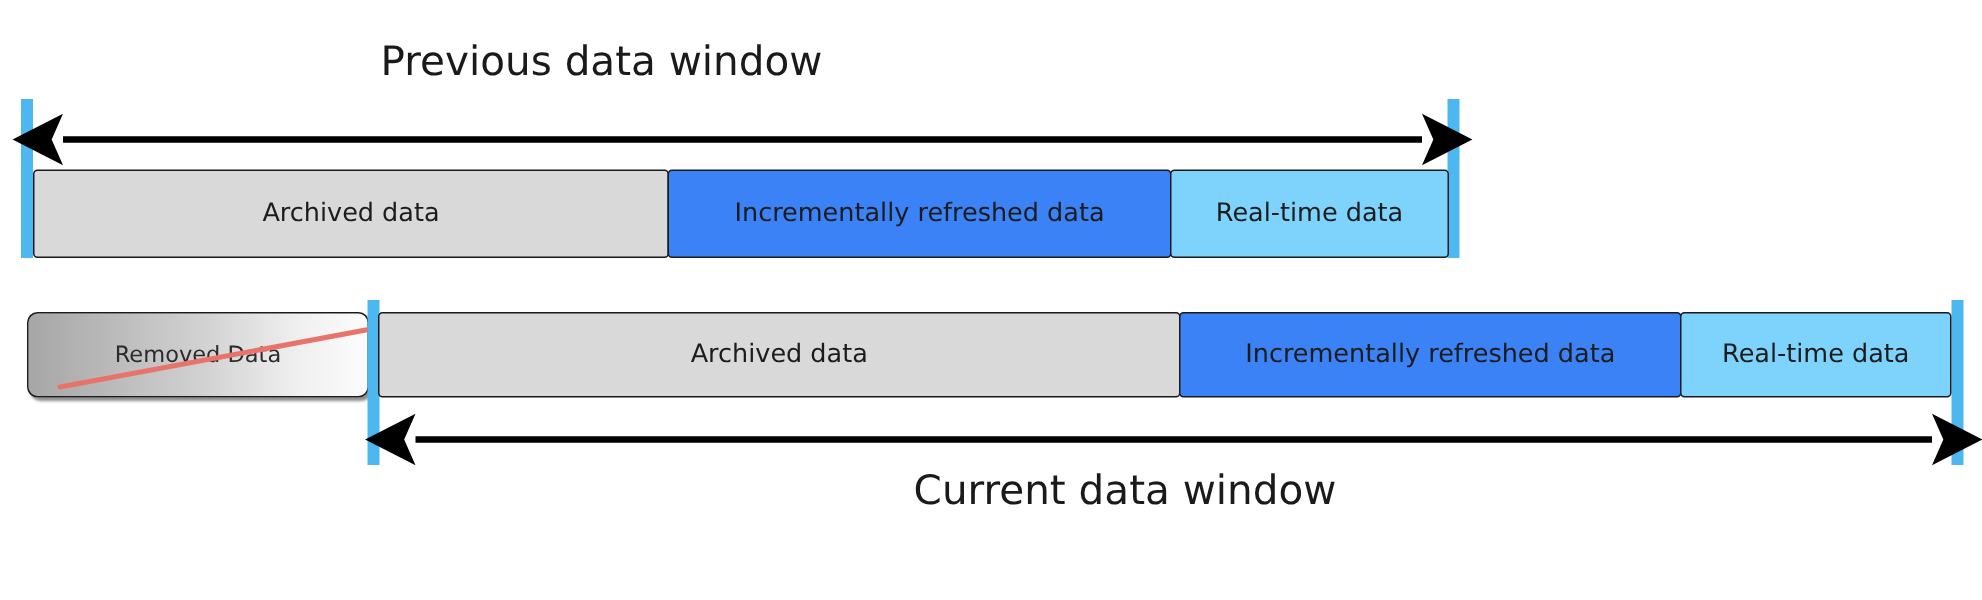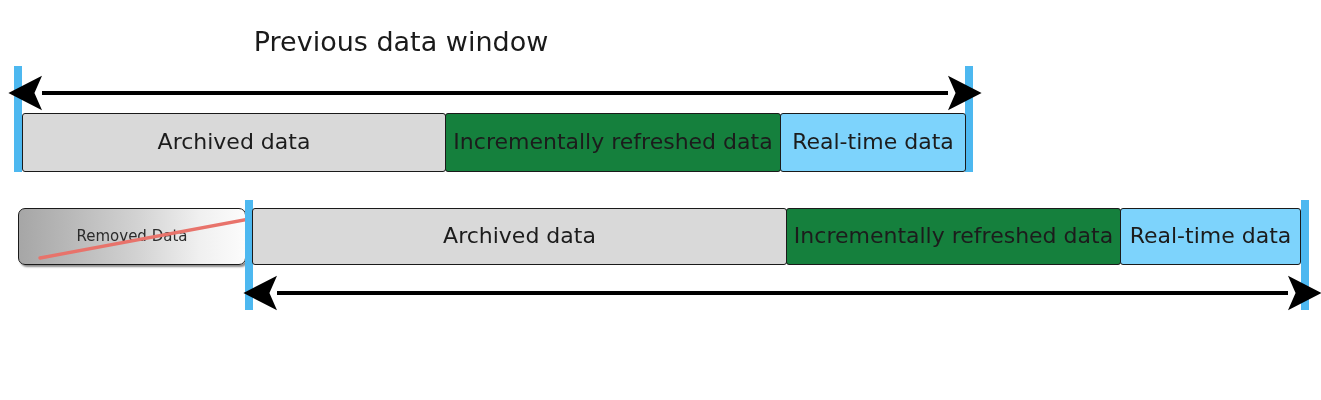--- a/index.html
+++ b/index.html
@@ -32,27 +32,27 @@
   }
 
   
   .seg {
     border: 1.6px solid #1a1a1a;
     display: flex;
     align-items: center;
     justify-content: center;
     text-align: center;
     line-height: 1.28;
-    font-size: 22px;
+    font-size: 17px;
     color: #1c1c1c;
     border-radius: 3px;
     padding: 0 4px;
   }
   .seg-archived   { background: #D9D9D9; }
-  .seg-increment  { background: #15803d; }
+  .seg-increment  { background: #3b82f6; }
   .seg-realtime   { background: #7dd3fc; }
 
   
   .seg-removed {
     background: linear-gradient(to right, #A6A6A6 0%, #B8B8B8 22%, #D2D2D2 52%, #F0F0F0 80%, #FCFCFC 100%);
     border: 1.6px solid #1a1a1a;
     border-radius: 7px;
     box-shadow: 2px 2px 2px rgba(0,0,0,0.45);
     font-size: 15px;
     color: #2b2b2b;
@@ -142,14 +142,15 @@
           <path d="M8.4,0.4 L0.4,4.5 L8.4,8.6 L6.6,4.5 Z" fill="#000"></path>
         </marker>
         <marker id="ahR2" markerWidth="9" markerHeight="9" refX="0.6" refY="4.5" orient="auto" markerUnits="strokeWidth">
           <path d="M0.6,0.4 L8.6,4.5 L0.6,8.6 L2.4,4.5 Z" fill="#000"></path>
         </marker>
       </defs>
       <line x1="12" y1="15" x2="1023" y2="15" stroke="#000" stroke-width="4.2" marker-start="url(#ahL2)" marker-end="url(#ahR2)"></line>
     </svg>
   </div>
 
+  <div class="abs caption" style="left:592px; top:312px; width:316px;">Current data window</div>
 
 </div>
 
 </body></html>

